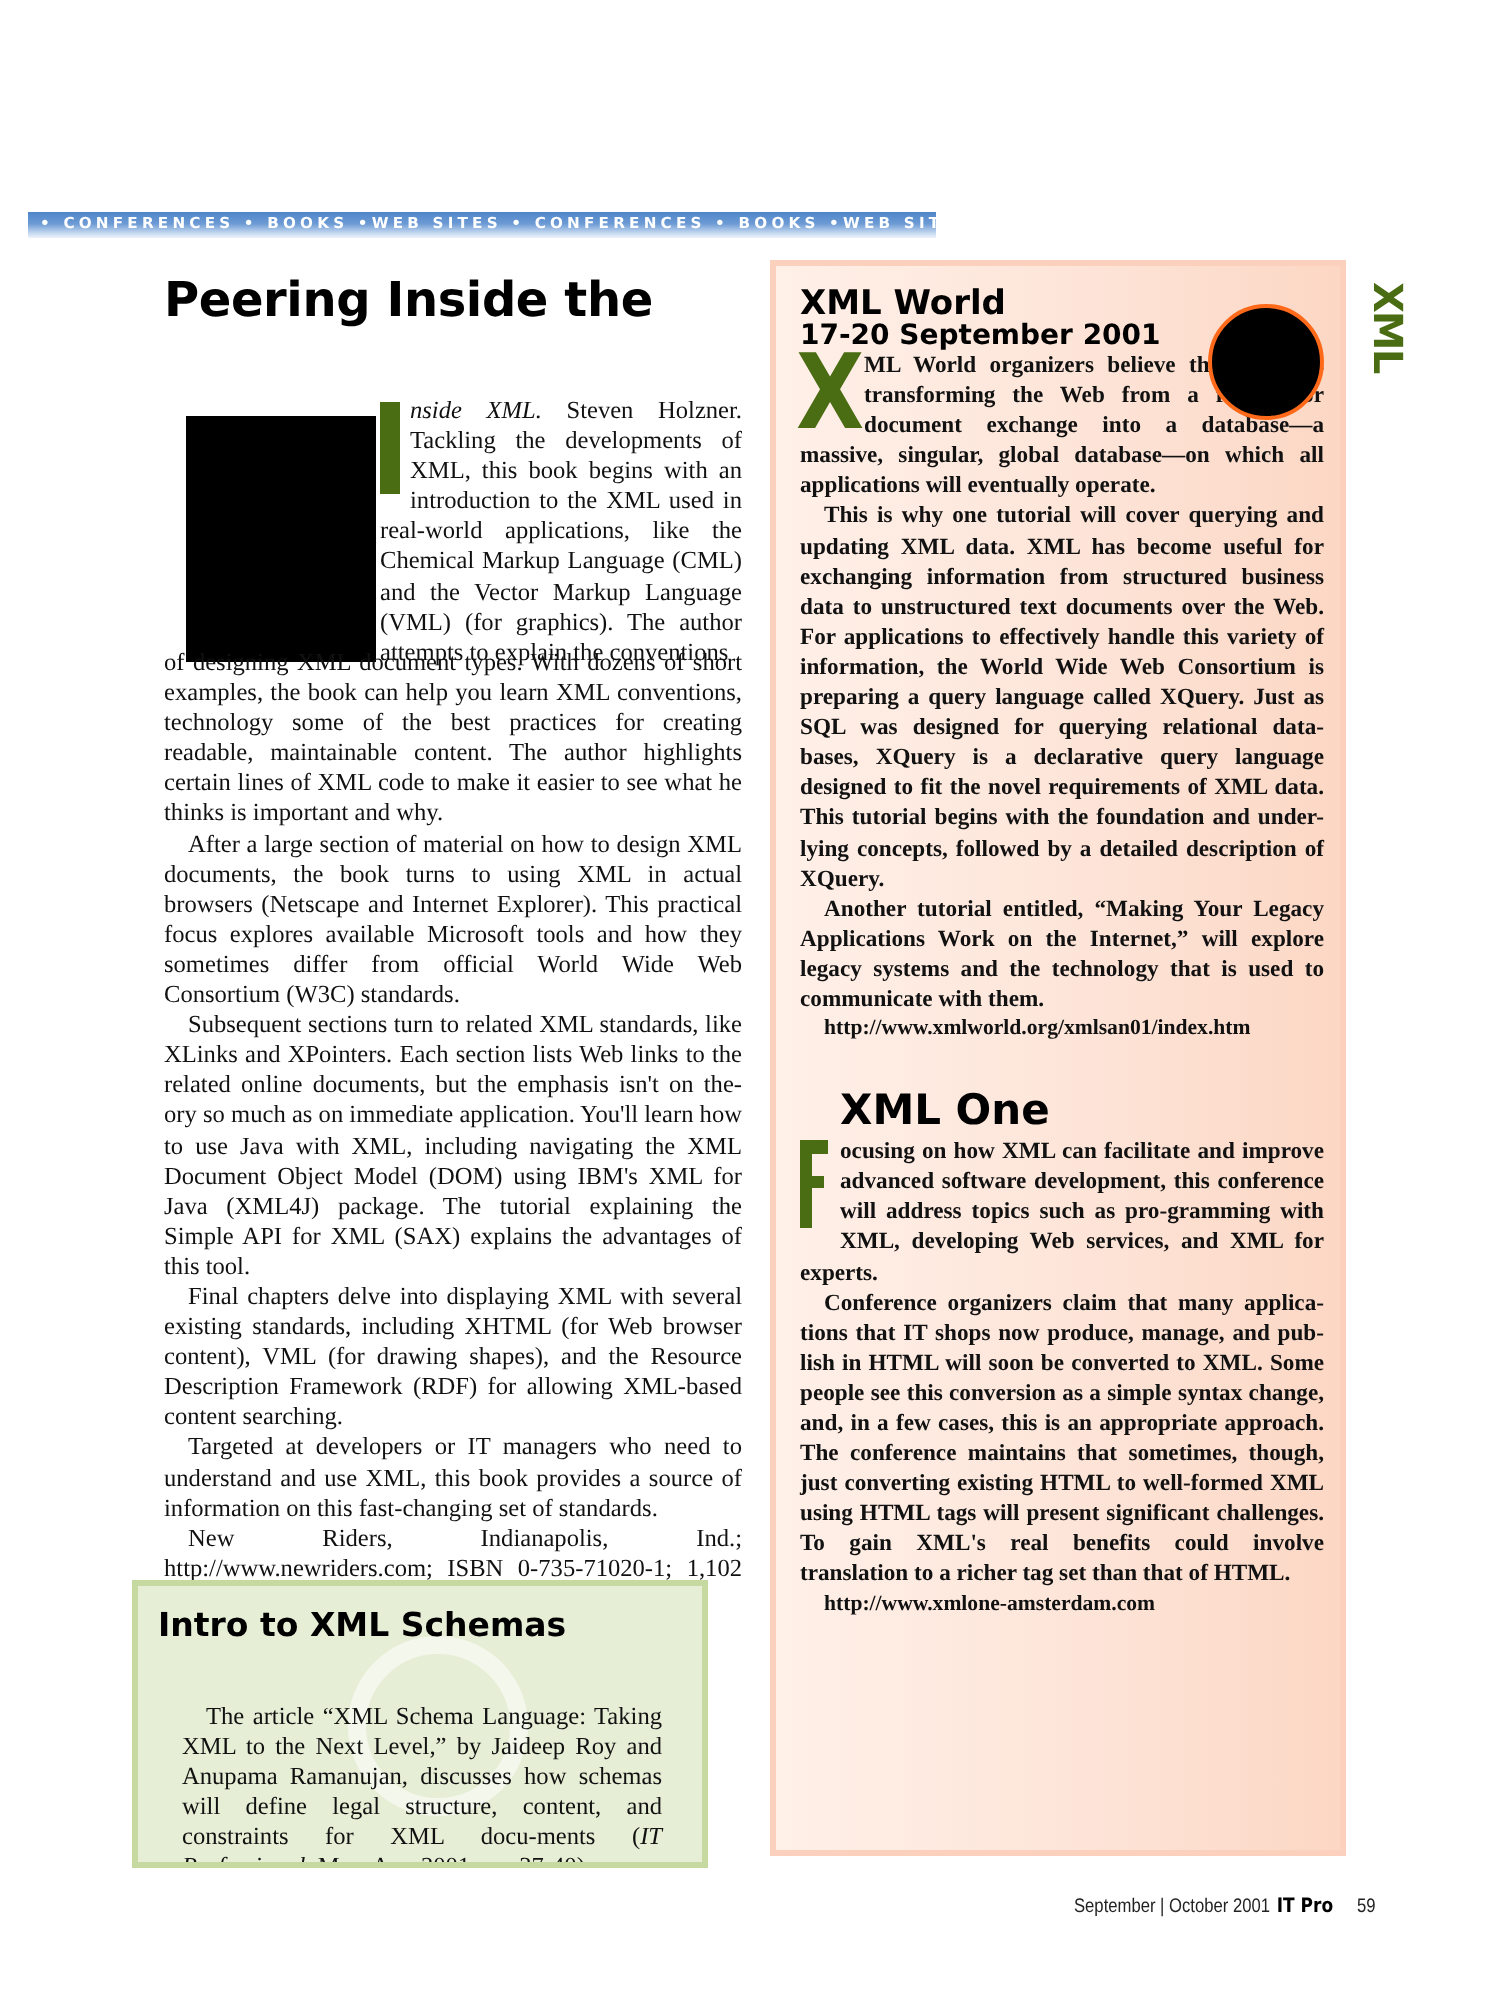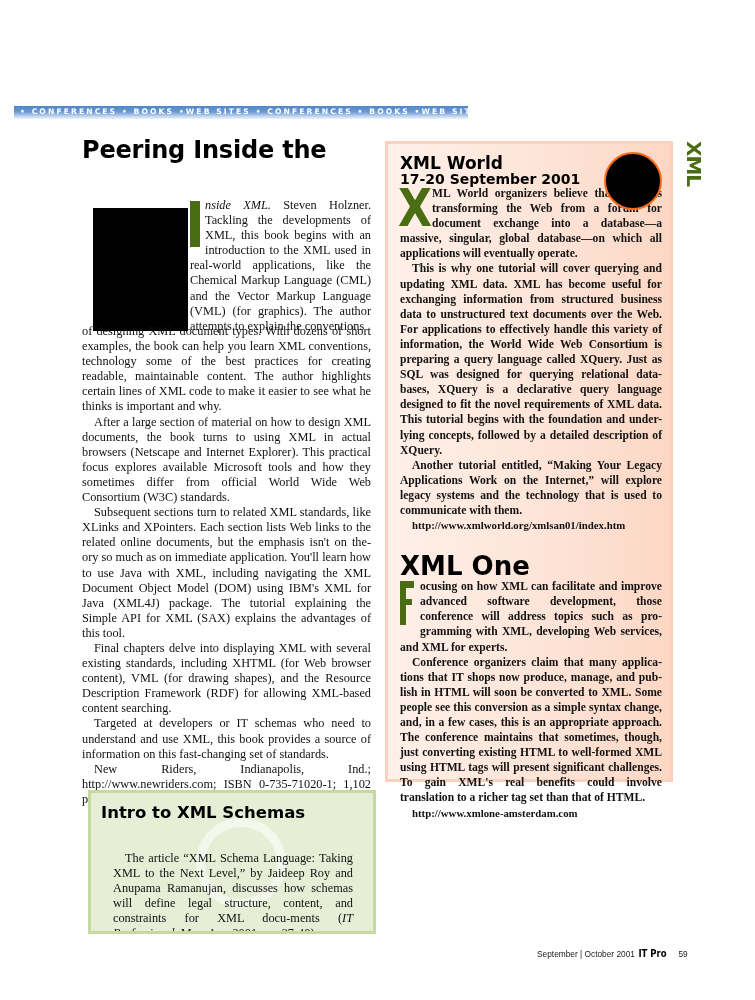--- a/index.html
+++ b/index.html
@@ -11,27 +11,27 @@
   .left-col { position:absolute; left:82px; top:138px; width:289px; }
   .title { font-family:"DejaVu Sans", sans-serif; font-weight:900; font-size:24px; line-height:25px; margin:0; letter-spacing:-0.2px; color:#000; }
   .book-img { position:absolute; left:11px; top:70px; width:95px; height:123px; background:#000; }
   .body { font-size:12.3px; line-height:15.1px; text-align:justify; }
   .body p { margin:0; text-indent:12px; }
   .intro-wrap { position:absolute; left:0; top:60px; width:289px; }
   .intro { padding-left:108px; }
   .dropcap-i { float:left; width:10px; height:46px; background:#4a6c12; margin:3px 5px 0 0; }
   .rest { position:absolute; left:0; top:186px; width:289px; }
   .cite { margin-top:0; text-indent:12px; }
-  .green-box { position:absolute; left:88px; top:790px; width:288px; height:144px; box-sizing:border-box;
+  .green-box { position:absolute; left:66px; top:790px; width:288px; height:144px; box-sizing:border-box;
     border:3px solid #c5d9a0; background:#e6eed6; overflow:hidden; }
   .gb-title { position:absolute; left:10px; top:10px; font-family:"DejaVu Sans", sans-serif; font-weight:900; font-size:16.5px; color:#000; margin:0; }
   .gb-watermark { position:absolute; left:105px; top:25px; width:90px; height:90px; border-radius:50%; border:9px solid rgba(255,255,255,0.55); box-sizing:border-box; }
   .gb-body { position:absolute; left:10px; top:46px; width:264px; font-size:12.3px; line-height:15.1px; text-align:justify; }
   .gb-body p { margin:12px; text-indent:12px; }
-  .pink-box { position:absolute; left:385px; top:141px; width:288px; height:641px; box-sizing:border-box;
+  .pink-box { position:absolute; left:385px; top:130px; width:288px; height:798px; box-sizing:border-box;
     border:3px solid #fbd0bc; background:linear-gradient(to right, #fff0e8 0%, #fde3d6 60%, #fcd7c4 100%); }
   .pb-inner { position:absolute; left:12px; top:9px; width:262px; }
   .conf-title { font-family:"DejaVu Sans", sans-serif; font-weight:900; font-size:17px; line-height:20px; margin:0; color:#000; }
   .conf-meta { font-family:"DejaVu Sans", sans-serif; font-weight:bold; font-size:14px; line-height:13px; color:#000; }
   .conf-body { font-weight:bold; font-size:11.6px; line-height:15.1px; text-align:justify; color:#111; }
   .conf-body p { margin:0; text-indent:12px; }
   .conf-body p.first { text-indent:0; }
   .drop-x { float:left; font-family:"DejaVu Sans", sans-serif; font-weight:900; color:#4a6c12; font-size:52px; line-height:42px; margin:1px 4px 0 -2px; transform:scaleX(0.85); transform-origin:left; width:30px; }
   .drop-f { float:left; width:14px; height:44px; margin:2px 6px 0 0; position:relative; background:transparent; }
   .drop-f .v { position:absolute; left:0; top:0; width:6px; height:44px; background:#4a6c12; }
@@ -62,21 +62,21 @@
       <span class="dropcap-i"></span><i>nside XML.</i><span> Steven Holzner. Tackling the developments of XML, this book begins with an introduction to the XML used in real-world applications, like the Chemical Markup Language (CML) and the Vector Markup Language (VML) (for graphics). The author attempts to explain the conventions</span>
     </div>
   </div>
   <div class="book-img"></div>
 
   <div class="rest body">
     <p style="text-indent:0">of designing XML document types. With dozens of short examples, the book can help you learn XML conventions, technology some of the best practices for creating readable, maintainable content. The author highlights certain lines of XML code to make it easier to see what he thinks is important and why.</p>
     <p>After a large section of material on how to design XML documents, the book turns to using XML in actual browsers (Netscape and Internet Explorer). This practical focus explores available Microsoft tools and how they sometimes differ from official World Wide Web Consortium (W3C) standards.</p>
     <p>Subsequent sections turn to related XML standards, like XLinks and XPointers. Each section lists Web links to the related online documents, but the emphasis isn't on the-ory so much as on immediate application. You'll learn how to use Java with XML, including navigating the XML Document Object Model (DOM) using IBM's XML for Java (XML4J) package. The tutorial explaining the Simple API for XML (SAX) explains the advantages of this tool.</p>
     <p>Final chapters delve into displaying XML with several existing standards, including XHTML (for Web browser content), VML (for drawing shapes), and the Resource Description Framework (RDF) for allowing XML-based content searching.</p>
-    <p>Targeted at developers or IT schemas who need to understand and use XML, this book provides a source of information on this fast-changing set of standards.</p>
+    <p>Targeted at developers or IT managers who need to understand and use XML, this book provides a source of information on this fast-changing set of standards.</p>
     <p class="cite">New Riders, Indianapolis, Ind.; http://www.newriders.com; ISBN 0-735-71020-1; 1,102 pp.; $34.99.</p>
   </div>
 </div>
 
 <div class="green-box">
   <div class="gb-watermark"></div>
   <h2 class="gb-title">Intro to XML Schemas</h2>
   <div class="gb-body">
     <p><span>The article “XML Schema Language: Taking XML to the Next Level,” by Jaideep Roy and Anupama Ramanujan, discusses how schemas will define legal structure, content, and constraints for XML docu-ments (</span><i>IT Professional</i><span>, Mar.-Apr. 2001, pp. 37-40).</span></p>
   </div>
@@ -89,27 +89,27 @@
       <div class="conf-meta">17-20 September 2001</div>
       <div class="conf-body">
         <p class="first"><span class="drop-x">X</span><span>ML World organizers believe that XML is transforming the Web from a forum for document exchange into a database—a massive, singular, global database—on which all applications will eventually operate.</span></p>
         <p>This is why one tutorial will cover querying and updating XML data. XML has become useful for exchanging information from structured business data to unstructured text documents over the Web. For applications to effectively handle this variety of information, the World Wide Web Consortium is preparing a query language called XQuery. Just as SQL was designed for querying relational data-bases, XQuery is a declarative query language designed to fit the novel requirements of XML data. This tutorial begins with the foundation and under-lying concepts, followed by a detailed description of XQuery.</p>
         <p>Another tutorial entitled, “Making Your Legacy Applications Work on the Internet,” will explore legacy systems and the technology that is used to communicate with them.</p>
         <div class="url">http://www.xmlworld.org/xmlsan01/index.htm</div>
       </div>
     </div>
 
     <div style="margin-top:20px;">
-      <h2 class="conf-title" style="font-size:26px;line-height:26px;">XML One</h2>
+      <h2 class="conf-title" style="font-size:21px;line-height:26px;margin-left:20px;">XML One</h2>
       <div class="conf-body">
         <p class="first"><span class="drop-f">
               <span class="v"></span>
               <span class="h1"></span>
               <span class="h2"></span>
-            </span><span>ocusing on how XML can facilitate and improve advanced software development, those conference will address topics such as pro-gramming with XML, developing Web services, and XML for experts.</span></p>
+            </span><span>ocusing on how XML can facilitate and improve advanced software development, this conference will address topics such as pro-gramming with XML, developing Web services, and XML for experts.</span></p>
         <p>Conference organizers claim that many applica-tions that IT shops now produce, manage, and pub-lish in HTML will soon be converted to XML. Some people see this conversion as a simple syntax change, and, in a few cases, this is an appropriate approach. The conference maintains that sometimes, though, just converting existing HTML to well-formed XML using HTML tags will present significant challenges. To gain XML's real benefits could involve translation to a richer tag set than that of HTML.</p>
         <div class="url">http://www.xmlone-amsterdam.com</div>
       </div>
     </div>
   </div>
 </div>
 
 <div class="circle"></div>
 
 <div class="footer">

